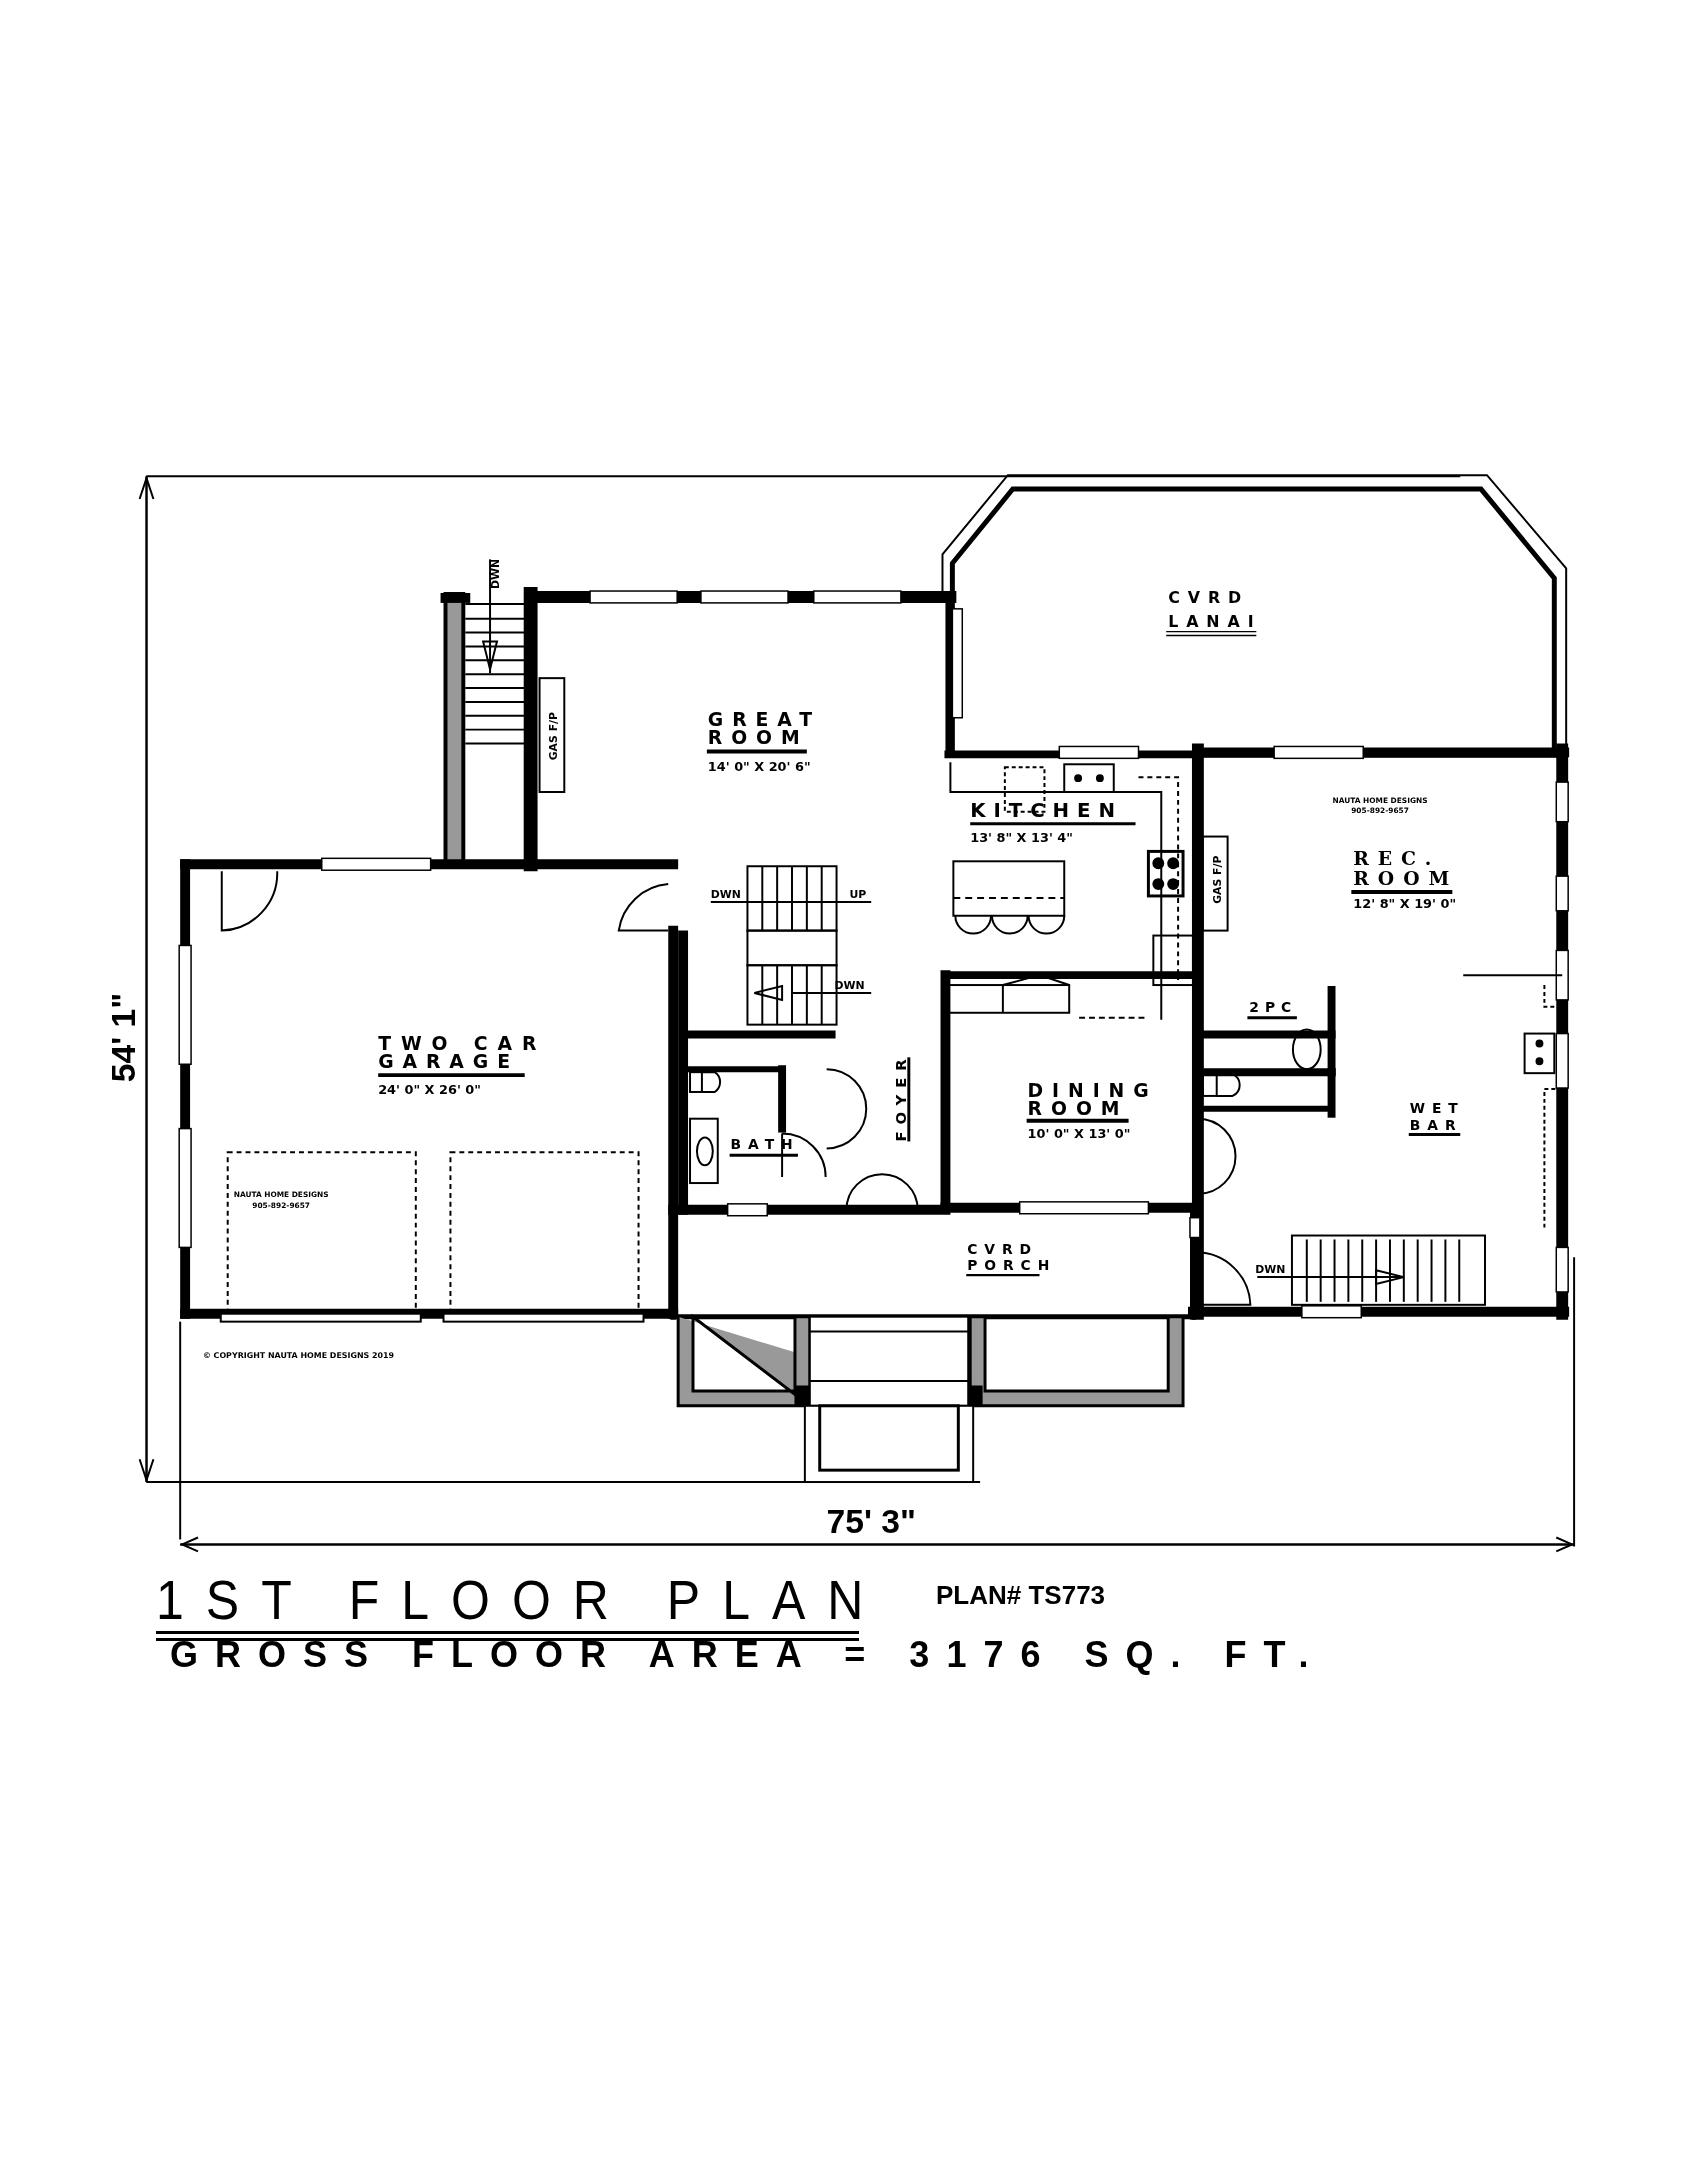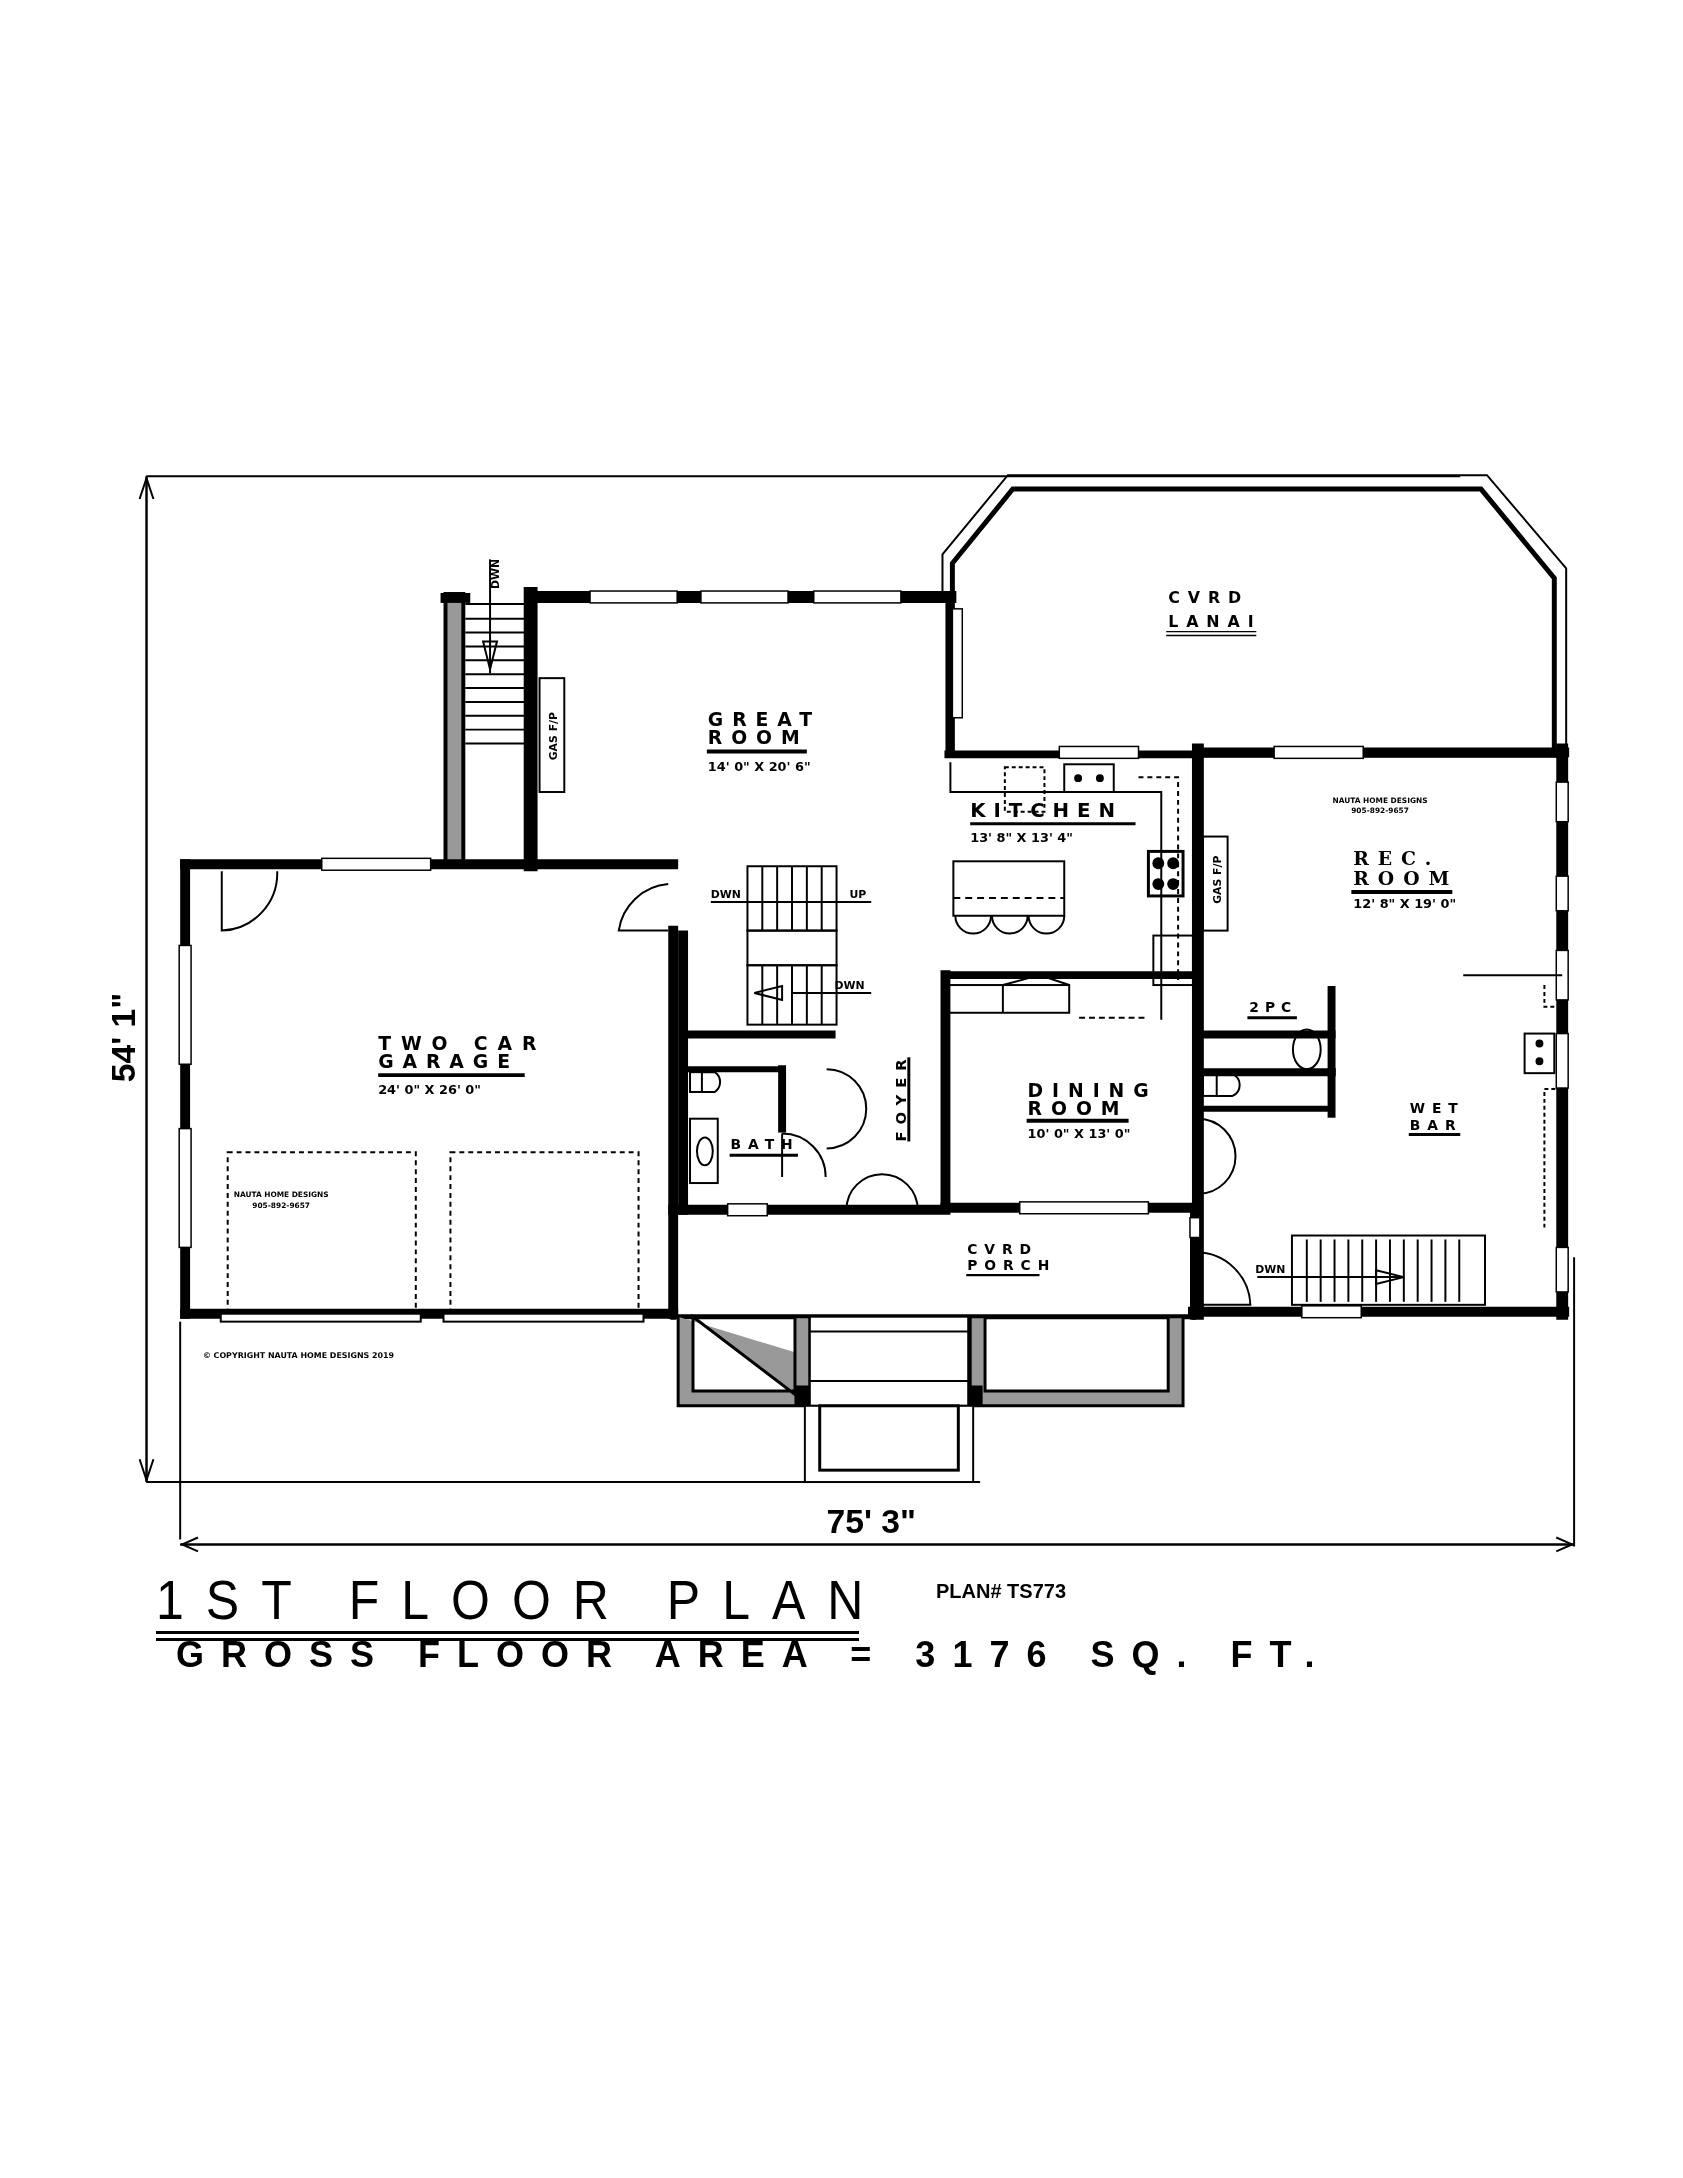--- a/index.html
+++ b/index.html
@@ -3,22 +3,22 @@
 <meta charset="utf-8">
 <style>
   html, body { margin: 0; padding: 0; background: #ffffff; }
   body { width: 1683px; height: 2178px; position: relative; overflow: hidden; font-family: "Liberation Sans", sans-serif; color: #000; }
   #plan { position: absolute; left: 0; top: 0; width: 1683px; height: 2178px; }
   .lbl { font-family: "DejaVu Sans", sans-serif; font-weight: bold; fill: #000; }
   .sm { font-family: "DejaVu Sans", sans-serif; font-weight: bold; fill: #000; }
   .title-block { position: absolute; left: 156px; top: 1572px; }
   .title-main { font-family: "Liberation Sans", sans-serif; font-size: 50px; letter-spacing: 22px; font-weight: normal; transform: scaleY(1.1); transform-origin: left top; display: inline-block; line-height: 53px; }
   .title-under { width: 703px; height: 10px; border-top: 3px solid #000; border-bottom: 3px solid #000; margin-top: 6px; box-sizing: border-box; }
-  .plan-no { position: absolute; left: 936px; top: 1580px; font-family: "Liberation Sans", sans-serif; font-size: 20px; font-weight: bold; }
-  .gross { position: absolute; left: 176px; top: 1634px; font-family: "Liberation Sans", sans-serif; font-size: 36px; letter-spacing: 17px; font-weight: bold; }
+  .plan-no { position: absolute; left: 936px; top: 1580px; font-family: "Liberation Sans", sans-serif; font-size: 26px; font-weight: bold; }
+  .gross { position: absolute; left: 170px; top: 1634px; font-family: "Liberation Sans", sans-serif; font-size: 36px; letter-spacing: 17px; font-weight: bold; }
 </style>
 </head>
 <body>
 
 <svg id="plan" viewBox="0 0 1700 2200" xmlns="http://www.w3.org/2000/svg">
 
   <g stroke="#000" fill="none">
     <line x1="148" y1="481" x2="1475" y2="481" stroke-width="2"></line>
     <line x1="148" y1="481" x2="148" y2="1497" stroke-width="2.5"></line>
     <polyline points="141,504 148,483 155,504" stroke-width="2"></polyline>

